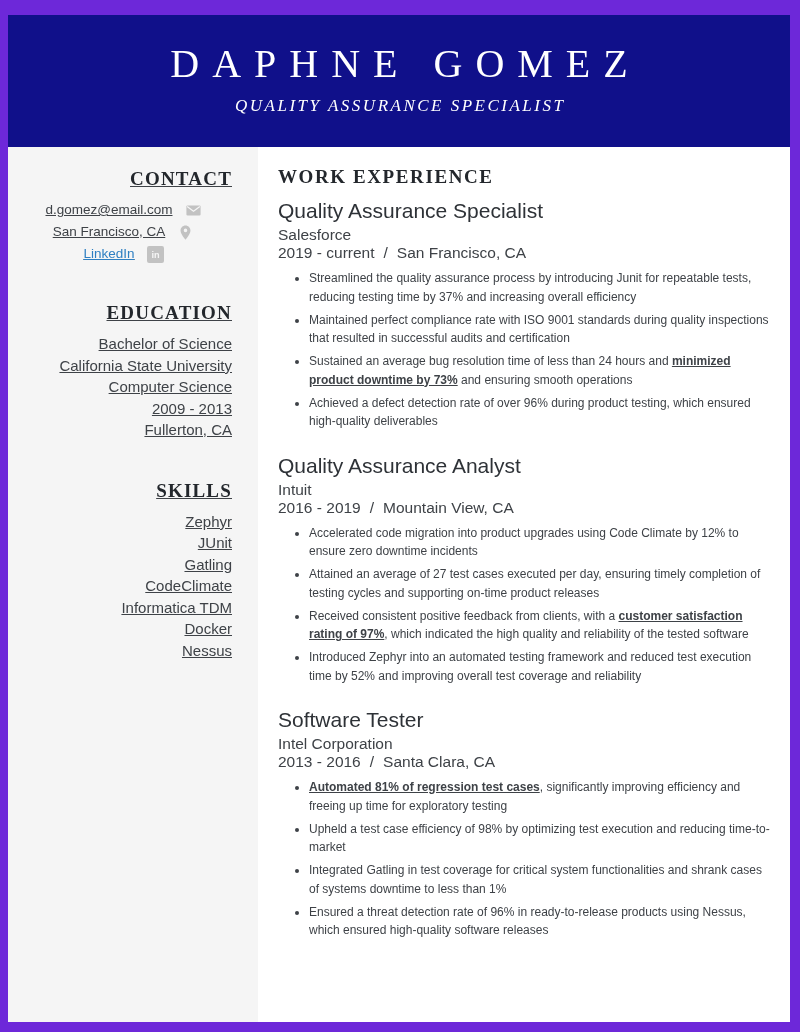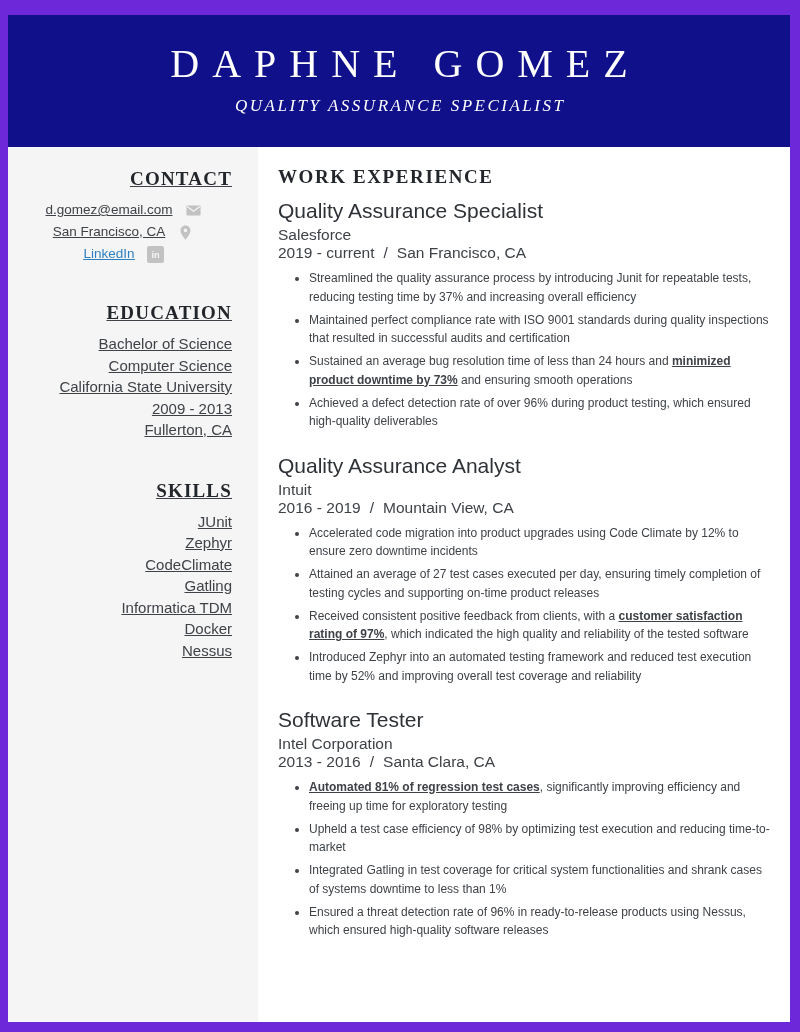--- a/index.html
+++ b/index.html
@@ -140,34 +140,34 @@
                   </svg>
                 </span>
               </div>
             </div>
         </section>
 
         <section class="side-section side-section-edu">
           <h2 class="side-heading">EDUCATION</h2>
           <div id="education-list">
               <div class="side-line">Bachelor of Science</div>
+              <div class="side-line">California State University</div>
               <div class="side-line">Computer Science</div>
-              <div class="side-line">California State University</div>
               <div class="side-line">2009 - 2013</div>
               <div class="side-line">Fullerton, CA</div>
             </div>
         </section>
 
         <section class="side-section side-section-skills">
           <h2 class="side-heading">SKILLS</h2>
           <div id="skills-list">
+              <div class="side-line">Zephyr</div>
               <div class="side-line">JUnit</div>
-              <div class="side-line">Zephyr</div>
+              <div class="side-line">Gatling</div>
               <div class="side-line">CodeClimate</div>
-              <div class="side-line">Gatling</div>
               <div class="side-line">Informatica TDM</div>
               <div class="side-line">Docker</div>
               <div class="side-line">Nessus</div>
             </div>
         </section>
       </aside>
 
       <main class="main">
         <h2 class="main-heading">WORK EXPERIENCE</h2>
         <div id="jobs">

